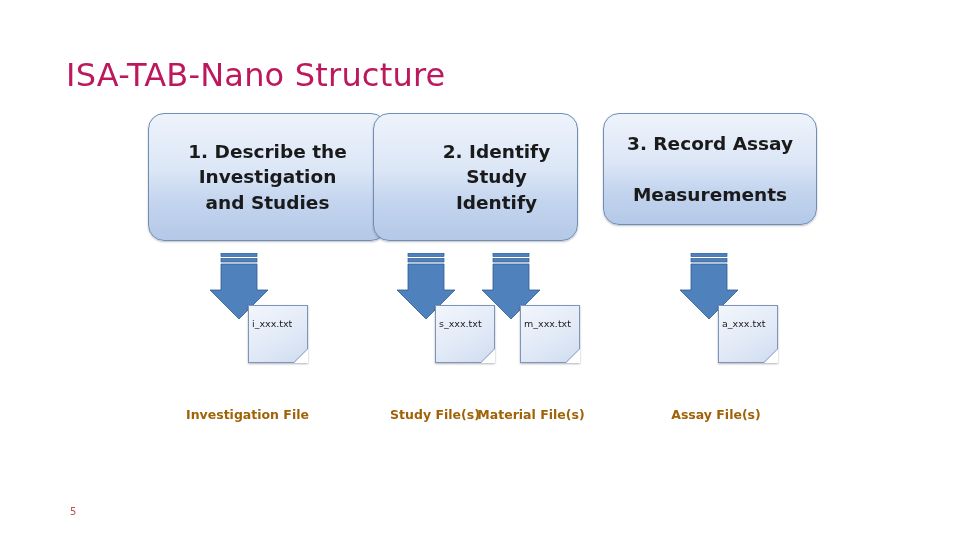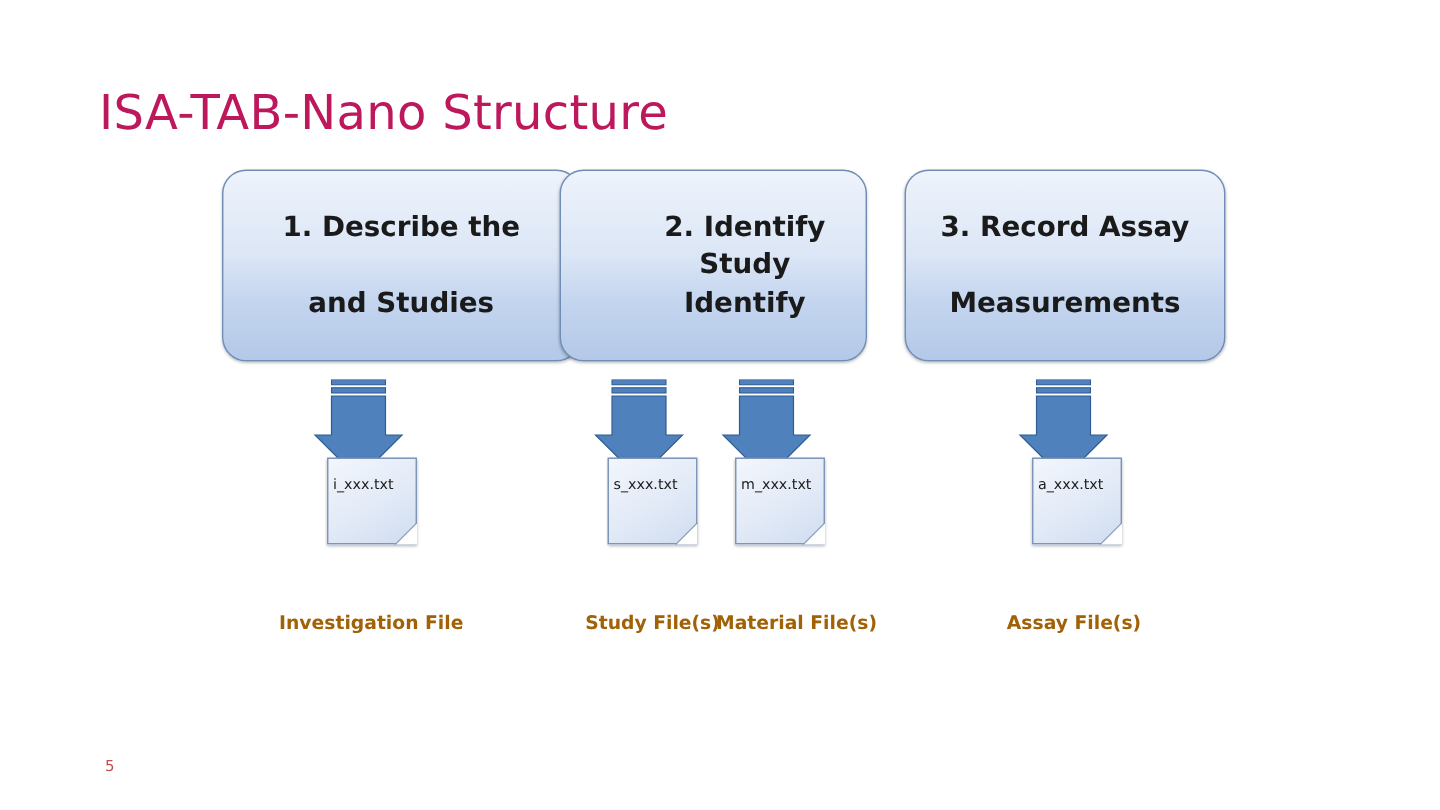--- a/index.html
+++ b/index.html
@@ -54,39 +54,40 @@
   .rbox-text {
     font-family: "DejaVu Sans", sans-serif;
     font-weight: bold;
     font-size: 18.5px;
     color: #1a1a1a;
     line-height: 1.38;
     padding: 0 10px;
   }
   .box1 { left: 8px;   top: 8px;  width: 239px; height: 128px; }
   .box2 { left: 233px; top: 8px;  width: 205px; height: 128px; padding-left: 42px; }
-  .box3 { left: 463px; top: 8px;  width: 214px; height: 128px; text-align: center; }
+  .box3 { left: 463px; top: 8px;  width: 214px; height: 112px; text-align: center; }
 
   
   .arrow {
     position: absolute;
     width: 62px;
     height: 68px;
   }
   .arrow svg { display: block; }
   .a1 { left: 68px;  top: 148px; }
   .a2 { left: 255px; top: 148px; }
   .a3 { left: 340px; top: 148px; }
   .a4 { left: 538px; top: 148px; }
 
   
   .file {
     position: absolute;
     width: 60px;
     height: 58px;
+    margin-left: 30px;
   }
   .file .sheet {
     position: absolute;
     left: 0; top: 0;
     width: 60px;
     height: 58px;
     background: linear-gradient(150deg, #f2f6fc 0%, #e2eaf7 55%, #cfdcf0 100%);
     border: 1px solid #7d95b8;
     box-sizing: border-box;
     box-shadow: 0 1px 2px rgba(0,0,0,0.3);
@@ -152,21 +153,21 @@
 
 <div class="slide">
 
   <div class="slide-title">ISA-TAB-Nano Structure</div>
 
   <div class="diagram">
 
     <div class="rbox box1">
       <div class="rbox-text">
         <span>1. Describe the</span><br>
-        <br>
+        <span>Investigation</span><br>
         <span>and Studies</span>
       </div>
     </div>
 
     <div class="rbox box2">
       <div class="rbox-text">
         <span>2. Identify</span><br>
         <span>Study Identify</span>
       </div>
     </div>

